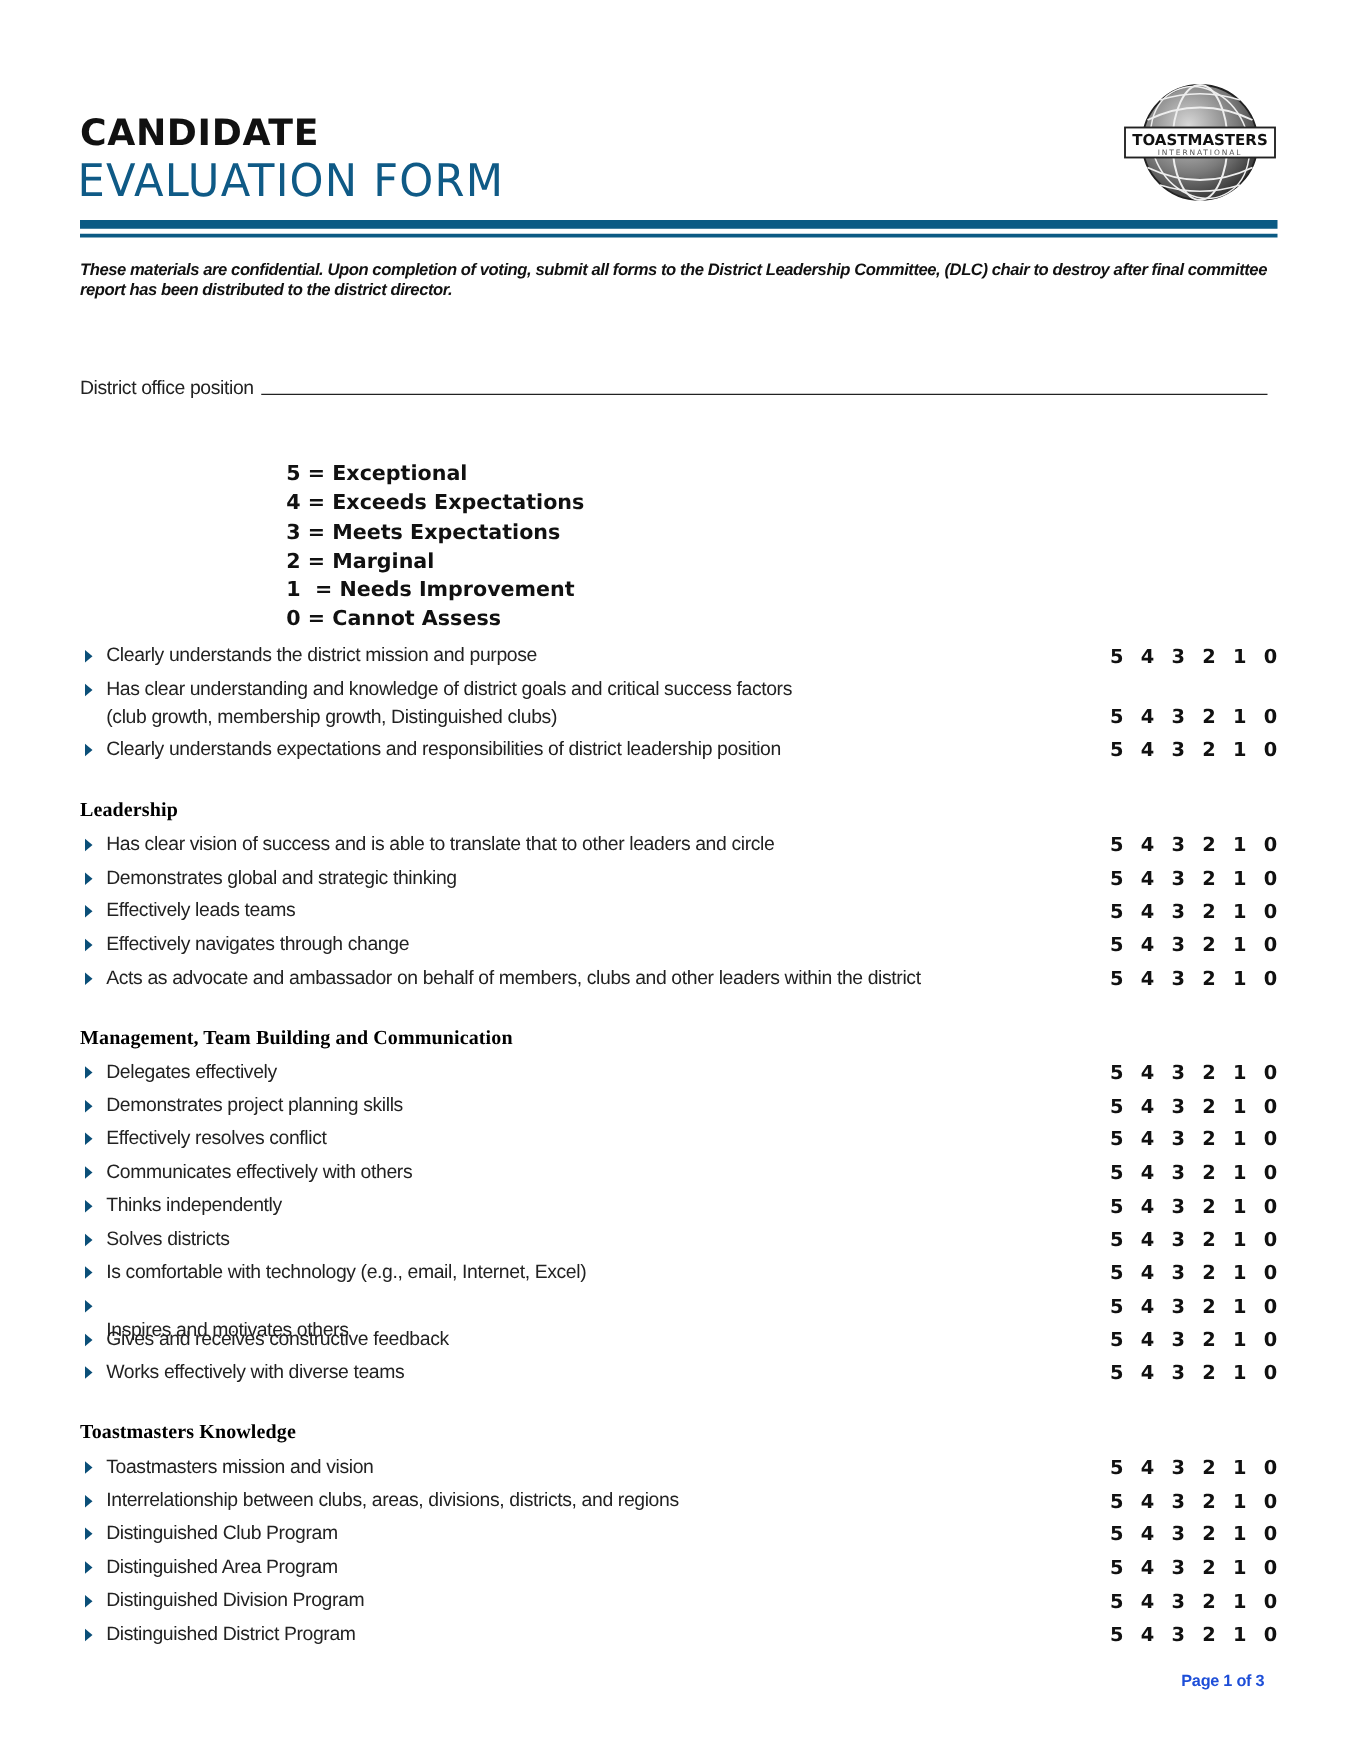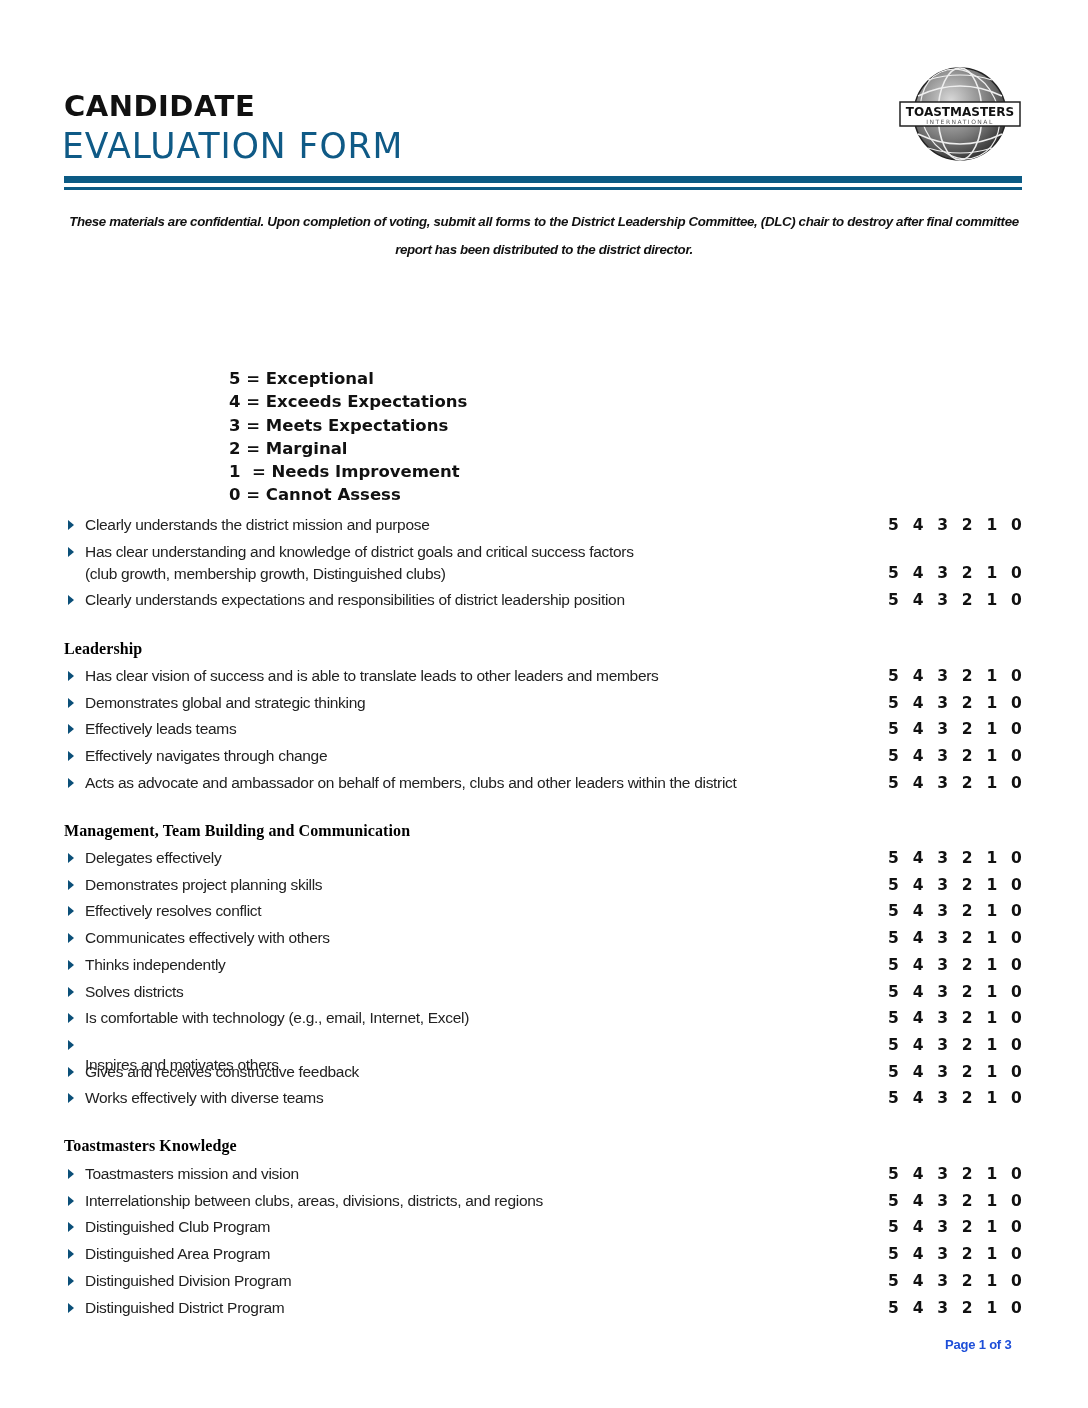--- a/index.html
+++ b/index.html
@@ -6,21 +6,21 @@
   body { width: 1088px; height: 1408px; position: relative; overflow: hidden; font-family: "Liberation Sans", sans-serif; color: #1a1a1a; }
   .page { position: absolute; left: 0; top: 0; width: 1088px; height: 1002px; }
 
   .title-1 { position: absolute; left: 64px; top: 88px; font-family: "DejaVu Sans", sans-serif; font-weight: bold; font-size: 29px; letter-spacing: 0.5px; color: #111; line-height: 36px; }
   .title-2 { position: absolute; left: 62px; top: 124px; font-family: "DejaVu Sans", sans-serif; font-weight: normal; font-size: 36px; letter-spacing: 1px; color: #0f5a86; line-height: 44px; transform: scaleX(0.96); transform-origin: left; }
   .bar-thick { position: absolute; left: 64px; top: 176px; width: 958px; height: 7px; background: #0b5a84; }
   .bar-thin { position: absolute; left: 64px; top: 187px; width: 958px; height: 3px; background: #0b5a84; }
 
   .logo { position: absolute; left: 898px; top: 66px; width: 124px; height: 96px; }
 
-  .notice { position: absolute; left: 64px; top: 208px; width: 960px; font-family: "Liberation Sans", sans-serif; font-style: italic; font-weight: bold; font-size: 13.3px; line-height: 28px; color: #111; letter-spacing: -0.35px; text-align: center; }
+  .notice { position: absolute; left: 64px; top: 208px; width: 960px; font-family: "Liberation Sans", sans-serif; font-style: italic; font-weight: bold; font-size: 13.3px; line-height: 16px; color: #111; letter-spacing: -0.35px; }
 
   .field { position: absolute; left: 64px; display: flex; align-items: flex-end; width: 950px; font-size: 15.5px; color: #222; }
   .field .label { white-space: nowrap; padding-right: 6px; letter-spacing: -0.3px; }
   .field .line { flex: 1; border-bottom: 1px solid #222; height: 1px; margin-bottom: 4px; }
 
   .instructions { position: absolute; left: 64px; top: 342px; font-size: 15.5px; color: #222; letter-spacing: -0.3px; }
 
   .scale { position: absolute; left: 229px; top: 367px; font-family: "DejaVu Sans", sans-serif; font-weight: bold; font-size: 16.5px; line-height: 23.3px; color: #111; }
   .scale .row { white-space: pre; }
 
@@ -61,20 +61,24 @@
     <rect x="2" y="36" width="120" height="24" fill="#ffffff" stroke="#222" stroke-width="1.5"></rect>
     <text x="62" y="50" text-anchor="middle" font-family="DejaVu Sans, sans-serif" font-weight="bold" font-size="12" fill="#111">TOASTMASTERS</text>
     <text x="62" y="58" text-anchor="middle" font-family="DejaVu Sans, sans-serif" font-size="6" letter-spacing="1.5" fill="#555">INTERNATIONAL</text>
   </svg>
 
   <div class="bar-thick"></div>
   <div class="bar-thin"></div>
 
   <div class="notice">These materials are confidential.  Upon completion of voting, submit all forms to the District Leadership Committee, (DLC) chair to destroy after final committee report has been distributed to the district director.</div>
 
+  <div class="field" style="top:302px;">
+    <span class="label">District office position</span>
+    <span class="line"></span>
+  </div>
 
 
   <div class="scale">
     <div class="row">5 = Exceptional</div>
     <div class="row">4 = Exceeds Expectations</div>
     <div class="row">3 = Meets Expectations</div>
     <div class="row">2 = Marginal</div>
     <div class="row">1  = Needs Improvement</div>
     <div class="row">0 = Cannot Assess</div>
   </div>
@@ -93,21 +97,21 @@
   <div class="item" style="top:591px;">
     <span class="bullet"></span>
     <span class="text" style="top:-2px;">Clearly understands expectations and responsibilities of district leadership position</span>
     <span class="rating" style="top:0px;">5 4 3 2 1 0</span>
   </div>
 
   <div class="section-heading" style="top:640px;">Leadership</div>
   <div id="sec0">
       <div class="item" style="top: 667px;">
         <span class="bullet"></span>
-        <span class="text" style="top: -2px;">Has clear vision of success and is able to translate leads to other leaders and members</span>
+        <span class="text" style="top: -2px;">Has clear vision of success and is able to translate that to other leaders and circle</span>
         <span class="rating" style="top: 0px;">5 4 3 2 1 0</span>
       </div>
       <div class="item" style="top: 693.7px;">
         <span class="bullet"></span>
         <span class="text" style="top: -2px;">Demonstrates global and strategic thinking</span>
         <span class="rating" style="top: 0px;">5 4 3 2 1 0</span>
       </div>
       <div class="item" style="top: 720.4px;">
         <span class="bullet"></span>
         <span class="text" style="top: -2px;">Effectively leads teams</span>

